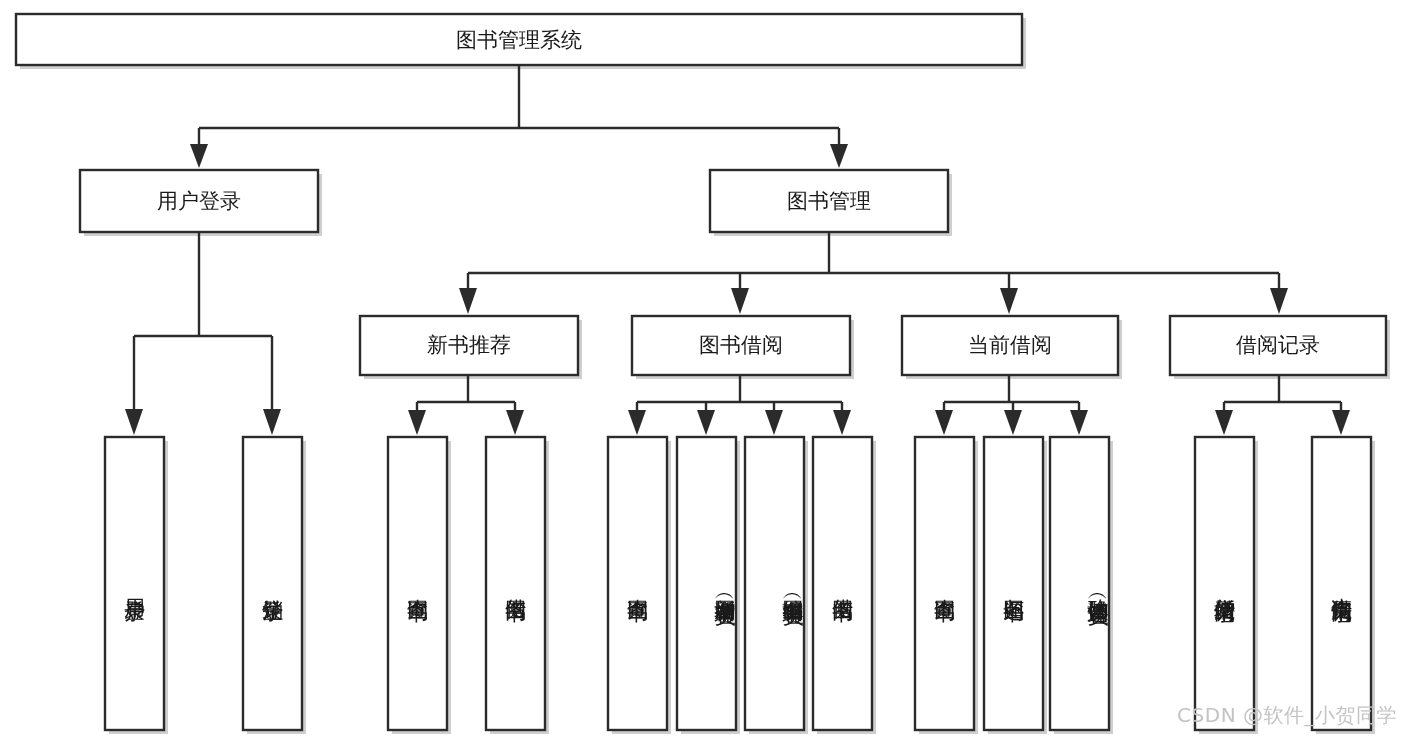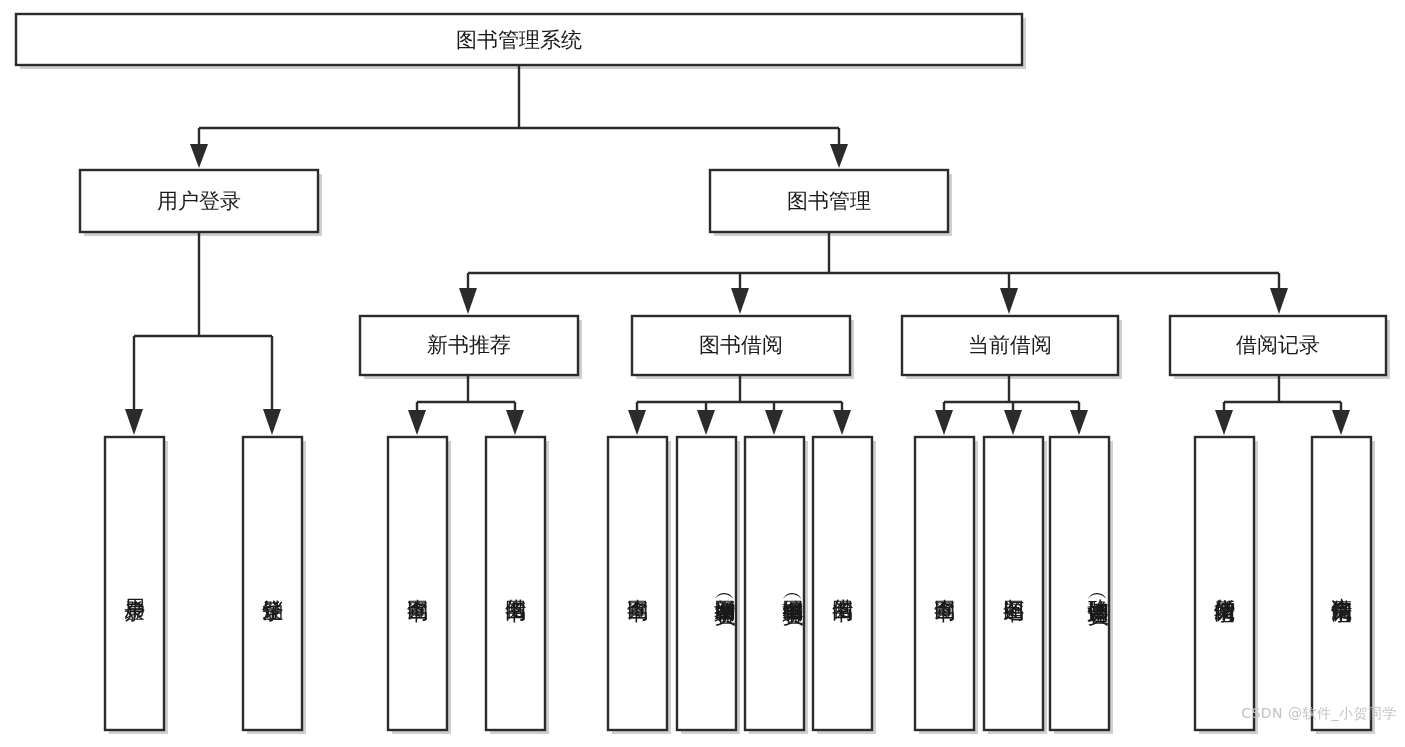--- a/index.html
+++ b/index.html
@@ -63,23 +63,23 @@
     line-height: 1.08;
     color: #1a1a1a;
     letter-spacing: 1px;
     white-space: nowrap;
     text-align: center;
     pointer-events: none;
   }
   .watermark {
     position: absolute;
     right: 8px;
-    bottom: 24px;
-    font-family: "DejaVu Sans", "Liberation Sans", sans-serif;
-    font-size: 14px;
+    bottom: 18px;
+    font-family: "DejaVu Sans", "Liberation Sans", sans-serif;
+    font-size: 20px;
     color: #c3c3c3;
     letter-spacing: 0.5px;
     white-space: nowrap;
     margin-left: 46px;
   }
 </style>
 </head>
 <body>
 
 <div id="diagram-root">

